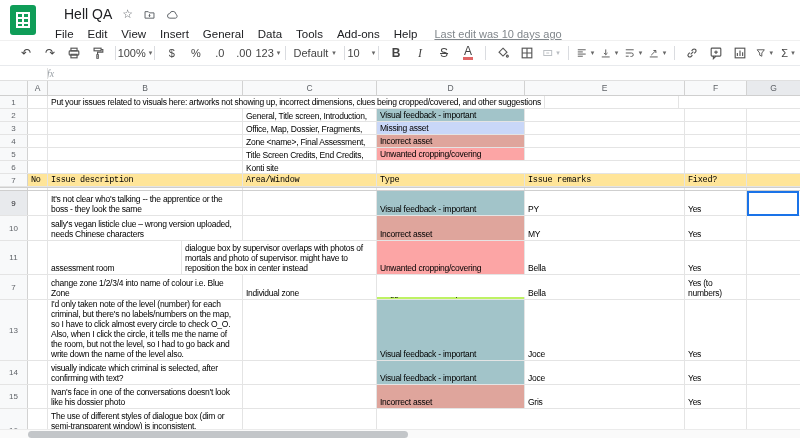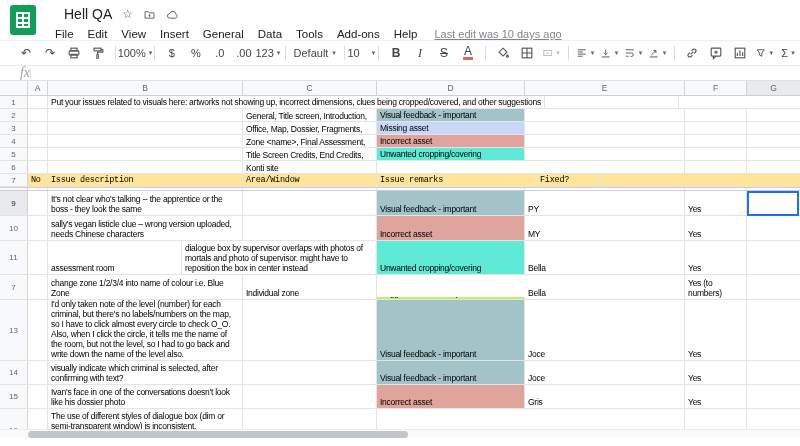--- a/index.html
+++ b/index.html
@@ -40,22 +40,22 @@
   .zoom-label, .size-label { font-size:11px; }
   .font-label { font-size:11px; width:58px; overflow:hidden; white-space:nowrap; text-align:left; }
   .bold-b { font-weight:bold; font-size:12px; }
   .ital-i { font-style:italic; font-size:12px; font-family:"Liberation Serif", serif; }
   .strike-s { text-decoration:line-through; font-size:12px; }
   .acolor { font-size:12px; border-bottom:3px solid #e06666; line-height:11px; padding:0 1px; }
   .disabled svg { stroke:#b9bdc2; }
 
   
   .formula-bar { height:15px; border-bottom:1px solid #e0e0e0; display:flex; align-items:center; }
-  .fx { width:30px; text-align:right; font-style:italic; color:#9aa0a6; font-size:14px;
-    font-family:"Liberation Serif", serif; }
+  .fx { width:30px; text-align:left; font-style:italic; color:#9aa0a6; font-size:10px;
+    font-family:"Liberation Serif", serif;padding-left:47px; }
   .fx-div { width:1px; height:11px; background:#e0e0e0; }
   .fx-input { flex:1; height:100%; }
 
   
   .sheet { position:relative; }
   .hdr-row { display:flex; height:15px; background:#f8f9fa; }
   .corner { flex:0 0 28px; border-right:1px solid #d2d2d2; border-bottom:1px solid #cfcfcf; background:#f8f9fa; }
   .ch { border-right:1px solid #d2d2d2; border-bottom:1px solid #cfcfcf; font-size:8.5px; color:#5f6368;
     display:flex; align-items:center; justify-content:center; }
   .ch.sel { background:#e8eaed; }
@@ -68,21 +68,21 @@
   .c { border-right:1px solid #e4e4e4; padding:1px 3px; display:flex; align-items:flex-end;
     overflow:hidden; font-size:8.5px; letter-spacing:-0.25px; line-height:10px; color:#000; }
   .ca { flex:0 0 20px; } .cb { flex:0 0 195px; } .cc { flex:0 0 134px; }
   .cd { flex:0 0 148px; } .ce { flex:0 0 160px; } .cf { flex:0 0 62px; } .cg { flex:1 1 auto; border-right:none; }
   .h13 { height:13px; } .h4 { height:4px; } .h25 { height:25px; } .h34 { height:34px; }
   .h61 { height:61px; } .h24 { height:24px; } .h44 { height:44px; }
   .nowrap { white-space:nowrap; overflow:visible; position:relative; z-index:2; }
   .teal   { background:#a2c4c9; }
   .blue   { background:#c9d7f8; }
   .salmon { background:#dfa59c; }
-  .purple { background:#5eead4; }
+  .purple { background:#fca5a5; }
   .pink   { background:#bef264;margin-top:22px; }
   .yellow { background:#ffe599;font-family:Liberation Mono, monospace; }
   .gap-row { border-bottom:1px solid #cfcfcf; border-top:1px solid #cfcfcf; }
 
   .area-note { position:absolute; left:246px; top:14px; width:130px; font-size:8.5px;
     letter-spacing:-0.25px; line-height:13px; color:#000; z-index:2; }
   .sel-outline { position:absolute; left:747px; top:95px; width:52px; height:25px;
     border:2px solid #1a73e8; z-index:3; background:transparent; }
 
   .hscroll { position:absolute; left:0; bottom:0; width:800px; height:9px; background:#fafafa;
@@ -337,20 +337,21 @@
         <div class="c ce"></div>
         <div class="c cf"></div>
         <div class="c cg"></div>
       </div>
 
       <div class="row h13">
         <div class="gut">7</div>
         <div class="c ca yellow">No</div>
         <div class="c cb yellow">Issue description</div>
         <div class="c cc yellow">Area/Window</div>
+        <div class="c cd yellow">Type</div>
         <div class="c ce yellow">Issue remarks</div>
         <div class="c cf yellow">Fixed?</div>
         <div class="c cg yellow"></div>
       </div>
 
       <div class="row h4 gap-row">
         <div class="gut"></div>
         <div class="c ca"></div>
         <div class="c cb"></div>
         <div class="c cc"></div>

